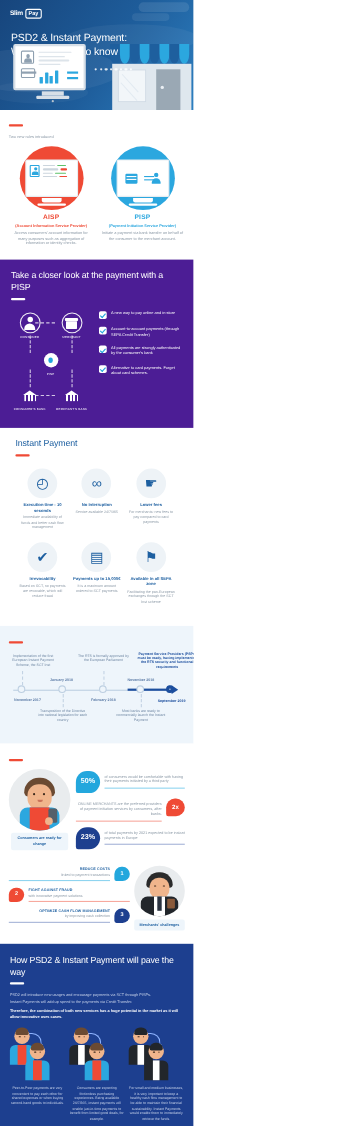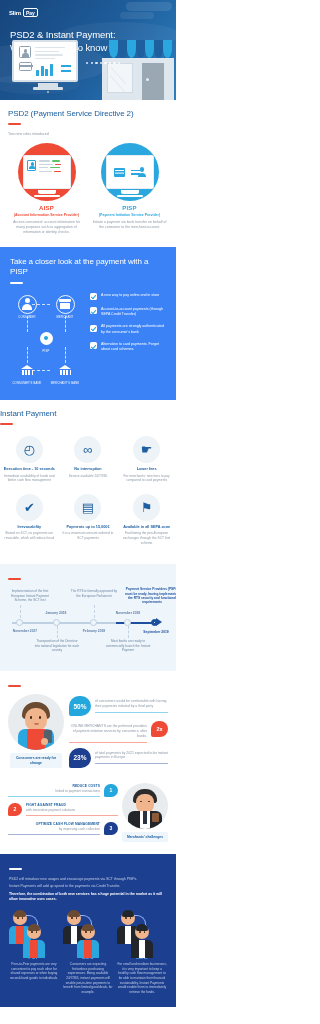--- a/index.html
+++ b/index.html
@@ -143,21 +143,21 @@
   .pisp-per::after{content:"";position:absolute;left:0;top:5.2px;width:8px;height:4.6px;border-radius:4px 4px 0 0;background:#2ba7df;}
   .tc-t { font-size:6px; font-weight:bold; letter-spacing:0.2px; margin-bottom:1.5px;}
   .tc-t.red{color:#ef4a35}
   .tc-t.blue{color:#2ba7df}
   .tc-sub { font-size:3.5px; font-weight:bold; margin-bottom:2.5px; line-height:1.3;}
   .tc-sub.red{color:#ef4a35}
   .tc-sub.blue{color:#2ba7df}
   .tc-d { font-size:3.5px; color:#8b99a6; line-height:1.42; padding:0 1px;}
 
   
-  .cyan { background:#3b82f6; padding:10px 10px 13px; position:relative; overflow:hidden;}
+  .cyan { background:#4c1d95; padding:10px 10px 13px; position:relative; overflow:hidden;}
   .cyan-inner { display:flex; gap:6px; margin-top:2px; }
   .flow { width:74px; position:relative; height:96px; flex:none;}
   .node { position:absolute; text-align:center; width:34px;}
   .node-ic {
     width:19px;height:19px;border-radius:50%;border:1.1px solid rgba(255,255,255,0.9);
     margin:0 auto 2px; display:flex;align-items:center;justify-content:center;
   }
   .node-lb { font-size:2.7px; color:#fff; letter-spacing:0.2px; line-height:1.25;}
   .n-cons{left:0px; top:4px;}
   .n-merch{left:38px; top:4px;}
@@ -186,21 +186,21 @@
     background:#fff; border-radius:1.6px; position:relative;
   }
   .chk::after{
     content:""; position:absolute; left:1.7px; top:1.3px; width:2.4px;height:4px;
     border-right:1.3px solid #23a7dd; border-bottom:1.3px solid #23a7dd;
     transform:rotate(42deg);
   }
   .bullet-t { font-size:3.6px; color:#ffffff; line-height:1.46;}
 
   
-  .ip { background:#ffffff; padding:9px 0 12px;}
+  .ip { background:#ffffff; padding:9px 14px 12px;}
   .ip-grid { display:flex; flex-wrap:wrap; margin-top:2px;}
   .ip-item { width:33.33%; text-align:center; padding:4px 3px 7px;}
   .ip-ic {
     width:27px;height:27px;border-radius:50%;background:#eef3f7;
     margin:0 auto 4px; display:flex;align-items:center;justify-content:center;
     color:#1d5fa0; font-size:13px; line-height:1;
   }
   .ip-t { font-size:3.8px; font-weight:bold; color:#1d5fa0; line-height:1.3; margin-bottom:1.6px;}
   .ip-d { font-size:3.3px; color:#8b99a6; line-height:1.42;}
 
@@ -387,21 +387,20 @@
         </div>
         <div class="mi-arrows"></div>
       </div>
       <div class="mon-stand"></div>
       <div class="mon-base"></div>
       <div class="mon-dot"></div>
     </div>
   </div>
 
   <div class="psd2">
-    <div class="sec-title">PSD2 (Payment Service Directive 2)</div>
     <div class="rule"></div>
     <div class="sec-sub">Two new roles introduced</div>
 
     <div class="two-col">
       <div class="tc">
         <div class="circ-ill circ-red">
           <div class="ill-mon">
             <div class="aisp-badge"></div>
             <div class="aisp-rows">
               <span>
@@ -679,20 +678,21 @@
         <div class="ca-suit"></div>
         <div class="ca-shirt"></div>
         <div class="ca-tie"></div>
         <div class="ca-cup"></div>
       </div>
       <div class="ca-tag">Merchants' challenges</div>
     </div>
   </div>
 
   <div class="navy">
+    <div class="sec-title white">How PSD2 &amp; Instant Payment will pave the way</div>
     <div class="rule white"></div>
 
     <div class="navy-p">PSD2 will introduce new usages and encourage payments via SCT through PISPs.</div>
     <div class="navy-p">Instant Payments will add up speed to the payments via Credit Transfer.</div>
     <div class="navy-p strong">Therefore, the combination of both new services has a huge potential in the market as it will allow innovative uses cases.</div>
 
     <div class="use-grid">
       <div class="use">
         <div class="use-ill">
           <div class="arrow-c"></div>

